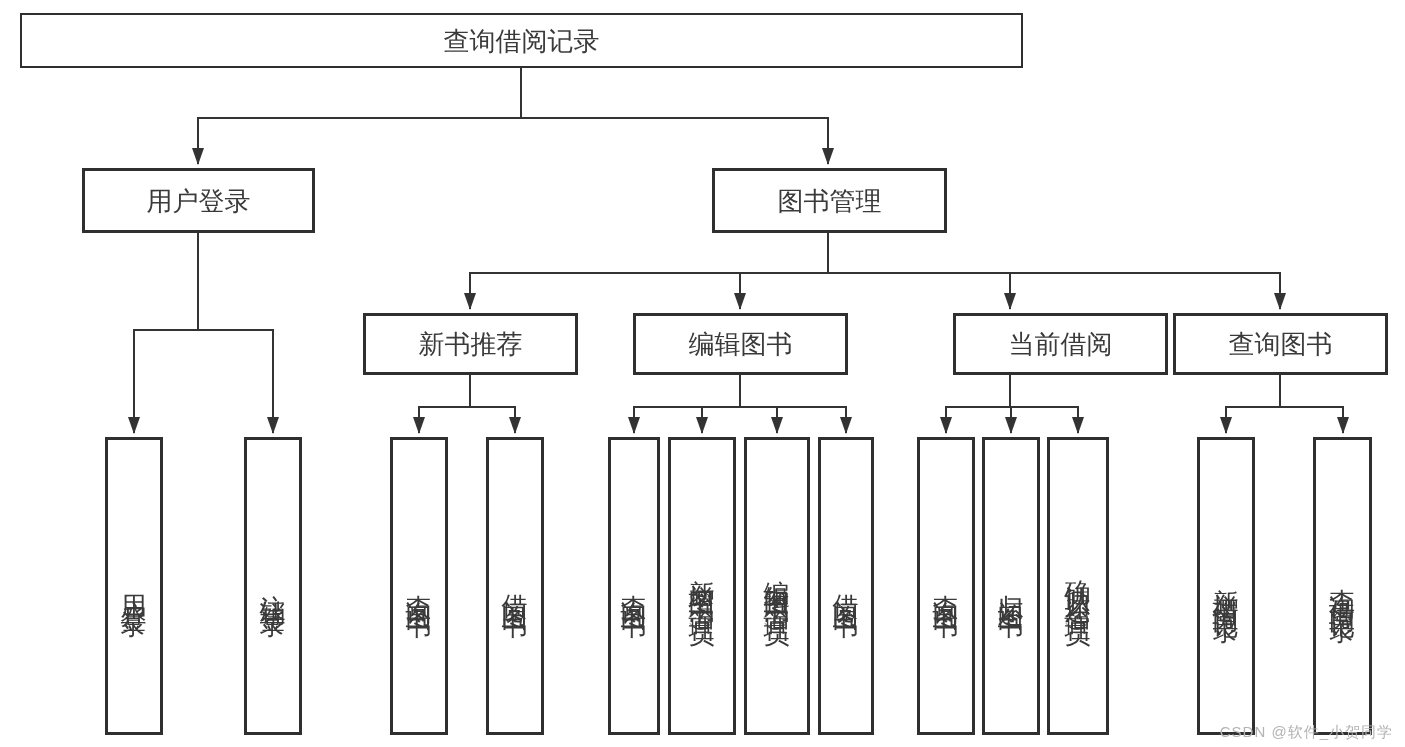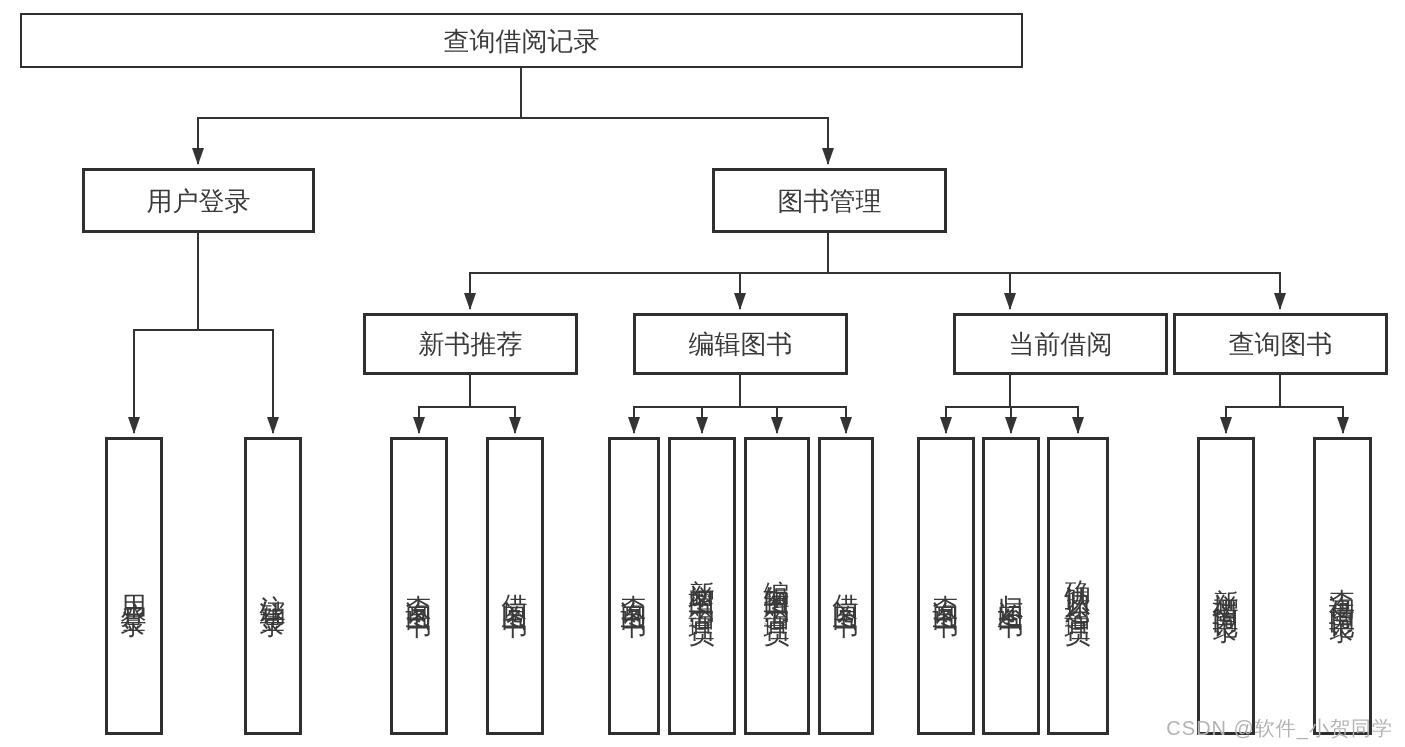--- a/index.html
+++ b/index.html
@@ -27,21 +27,21 @@
   .root{border-width:2px;}
   .leaf{
     writing-mode:vertical-rl;
     text-orientation:mixed;
     letter-spacing:6px;
     white-space:normal;
   }
   .watermark{
     position:absolute;
     right:12px;bottom:5px;
-    font-size:20px;
+    font-size:15px;
     color:#b3b3b3;
     letter-spacing:1px;
     pointer-events:none;
   }
 </style>
 </head>
 <body>
 
 <div class="canvas">
 

